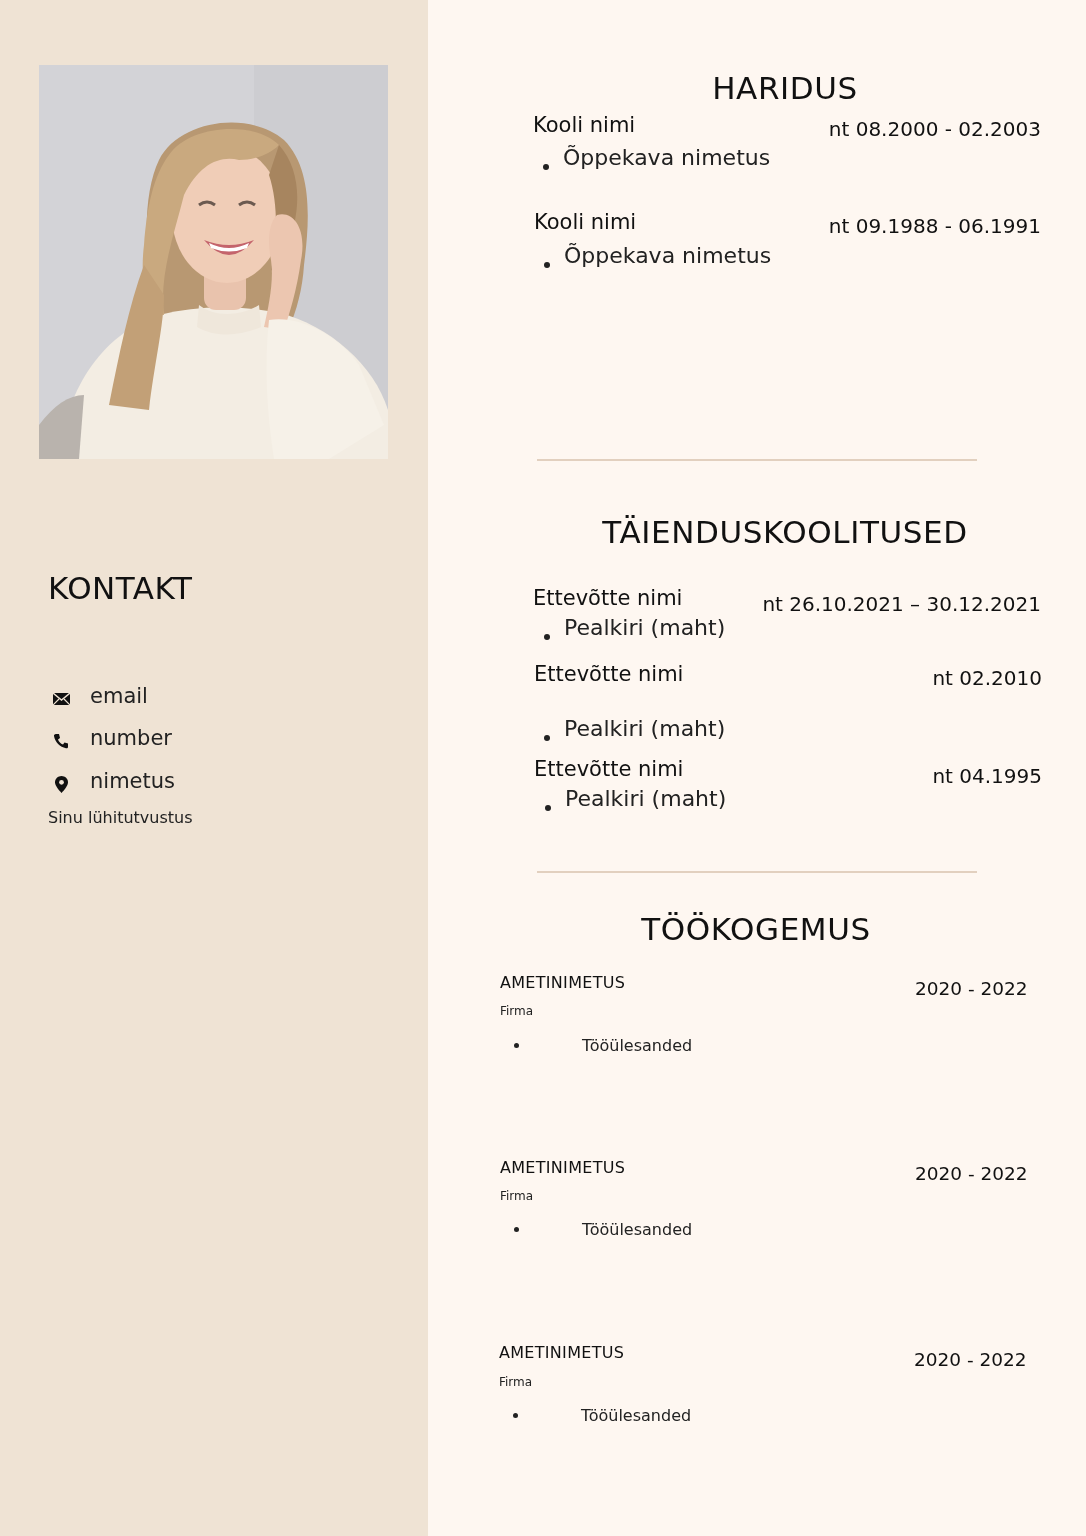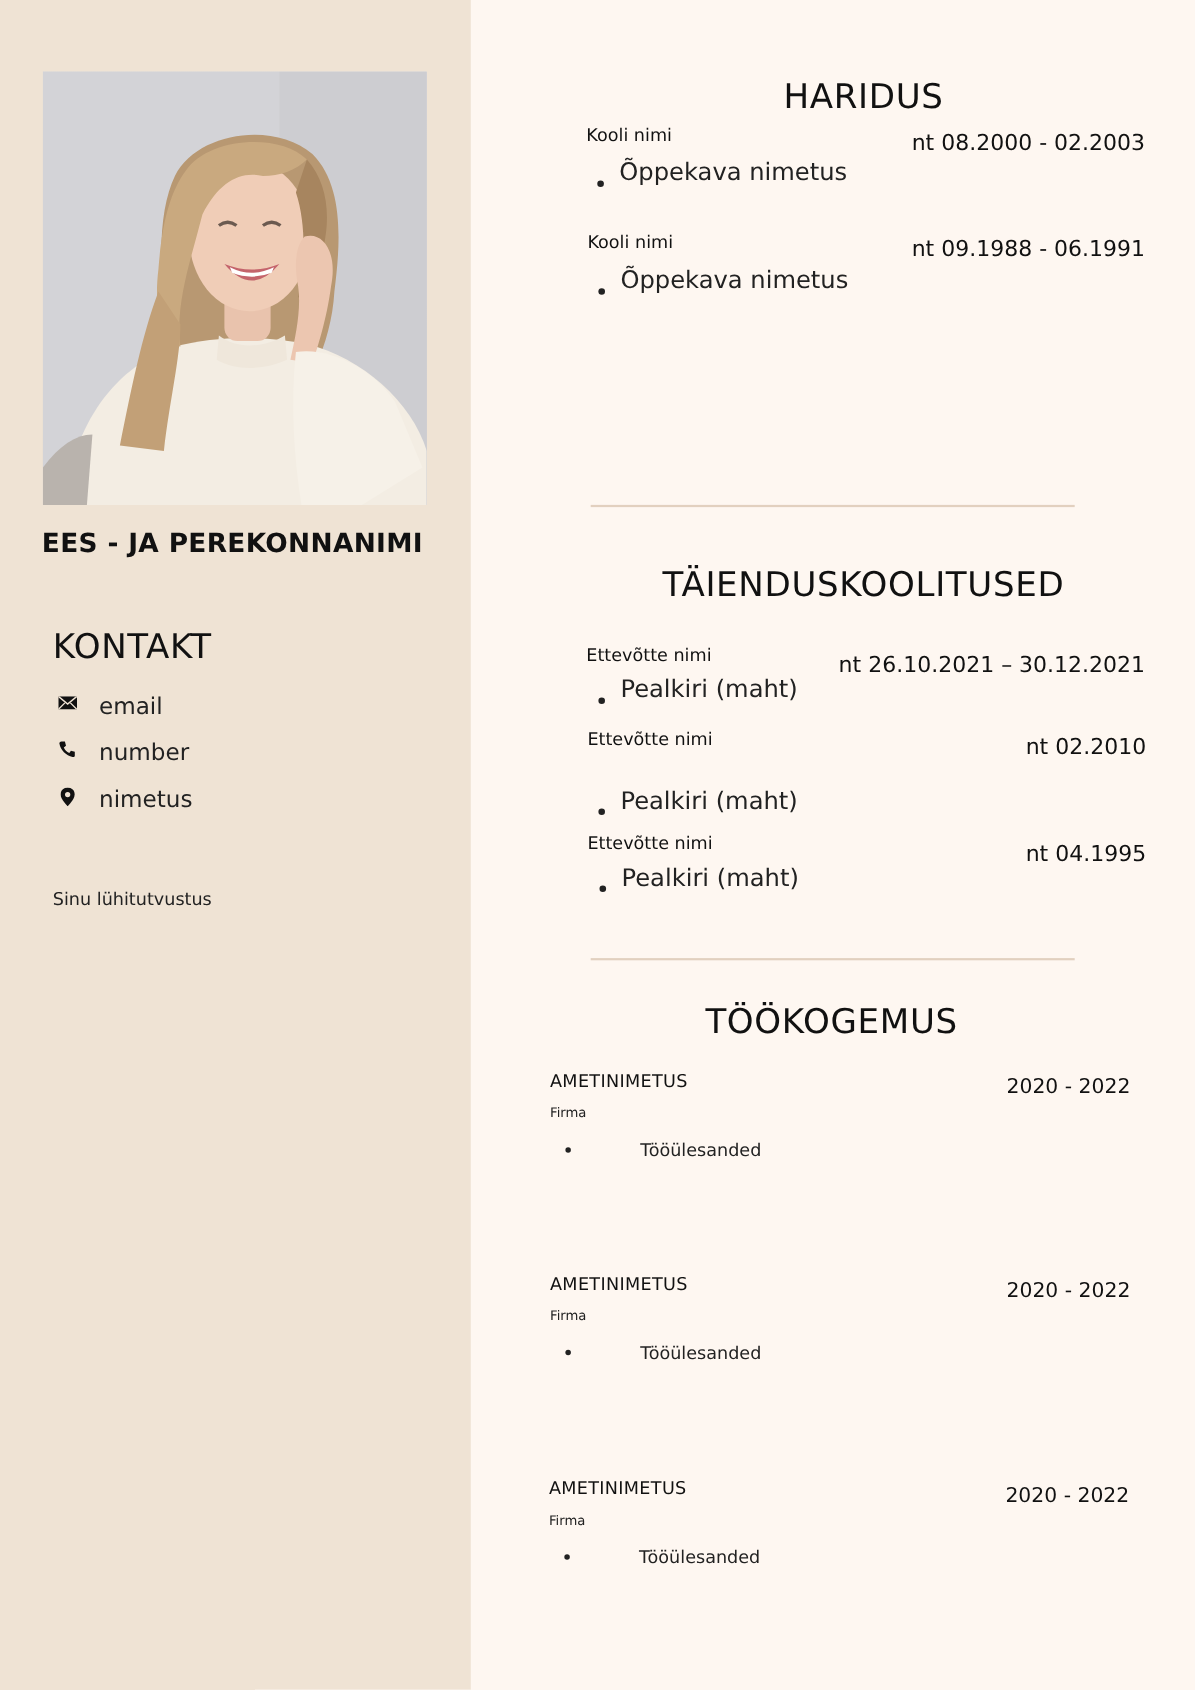--- a/index.html
+++ b/index.html
@@ -20,31 +20,31 @@
     }
     .photo svg { display: block; }
     .name {
       position: absolute; left: 38px; top: 480px; width: 360px;
       font-weight: bold; font-size: 24px; letter-spacing: 0.3px; white-space: nowrap;
     }
     .kontakt-title {
       position: absolute; left: 48px; top: 570px; font-size: 31px; letter-spacing: 0.5px;
     }
     .contact-item {
-      position: absolute; left: 52px; height: 30px; display: flex; align-items: flex-start;
+      position: absolute; left: 52px; height: 30px; display: flex; align-items: flex-end; margin-top: 48px;
     }
     .contact-item .icon { width: 18px; height: 18px; display: flex; align-items: center; justify-content: center; }
     .contact-item .label { margin-left: 20px; font-size: 21px; color: #222; }
     .summary { position: absolute; left: 48px; top: 808px; font-size: 16px; color: #222; }
 
     .section-title {
       position: absolute; font-size: 31px; letter-spacing: 0.6px; white-space: nowrap;
       text-align: center;
     }
-    .entry-title { position: absolute; font-size: 16px; white-space: nowrap; }
+    .entry-title { position: absolute; font-size: 21px; white-space: nowrap; }
     .entry-date { position: absolute; font-size: 20px; white-space: nowrap; text-align: right; }
     .bullet { position: absolute; font-size: 22px; color: #222; white-space: nowrap; display: flex; align-items: flex-end; }
     .bullet .dot { width: 6px; height: 6px; border-radius: 50%; background: #222; margin-right: 14px; display: inline-block; }
     .divider { position: absolute; left: 537px; width: 440px; height: 2px; background: #e2d0bf; }
 
     .job-title { position: absolute; font-size: 16px; letter-spacing: 0.3px; white-space: nowrap; }
     .job-date { position: absolute; font-size: 18.5px; white-space: nowrap; text-align: right; }
     .job-company { position: absolute; font-size: 12px; color: #222; }
     .job-bullet { position: absolute; font-size: 16px; color: #222; display: flex; align-items: center; white-space: nowrap; gap: 48px; }
     .job-bullet .dot { width: 5px; height: 5px; border-radius: 50%; background: #222; margin-right: 15px; display: inline-block; }
@@ -77,21 +77,20 @@
       <path d="M130 90 C150 60 215 55 240 80 C230 90 215 95 200 95 C180 90 160 100 145 130 C135 170 120 210 125 250 C110 250 100 220 105 180 C108 140 115 110 130 90 Z" fill="#c9a97f"></path>
       <path d="M105 200 C90 240 80 290 70 340 L110 345 C115 300 125 260 125 230 Z" fill="#c2a077"></path>
       <path d="M240 80 C258 100 262 130 255 160 C250 180 245 195 240 210 L232 205 C238 180 240 140 230 110 Z" fill="#a7855f"></path>
 
       <path d="M238 150 C255 145 268 165 262 195 C258 225 250 250 245 265 L225 262 C230 240 235 215 232 195 C228 175 230 158 238 150 Z" fill="#ecc6b0"></path>
 
       <path d="M230 255 C260 250 300 270 320 300 L345 360 L290 394 L235 394 C228 350 225 300 230 255 Z" fill="#f6f1e8"></path>
     </svg>
   </div>
 
-  <div class="name">EES - JA PEREKONNANIMI</div>
 
   <div class="kontakt-title">KONTAKT</div>
 
   <div class="contact-item" style="top:630px;">
     <span class="icon">
       <svg width="17" height="12" viewBox="0 0 17 12">
           <rect x="0" y="0" width="17" height="12" fill="#111"></rect>
           <path d="M0 0 L8.5 7 L17 0" stroke="#efe3d4" stroke-width="1.4" fill="none"></path>
           <path d="M0 12 L6 6 M17 12 L11 6" stroke="#efe3d4" stroke-width="1.2"></path>
         </svg>

